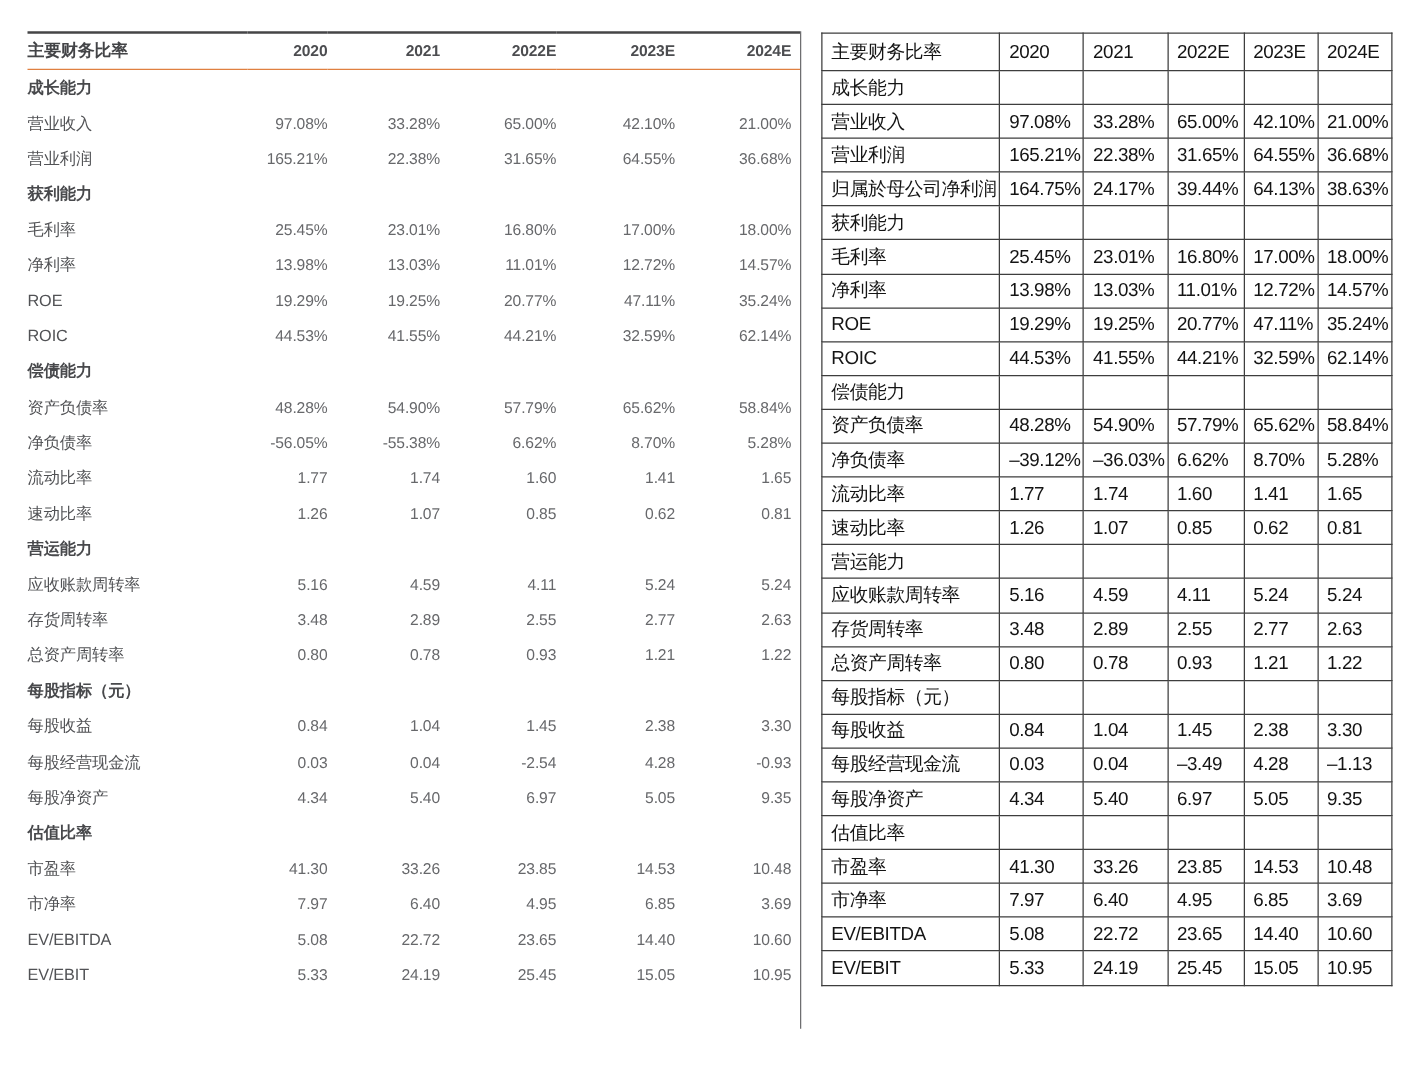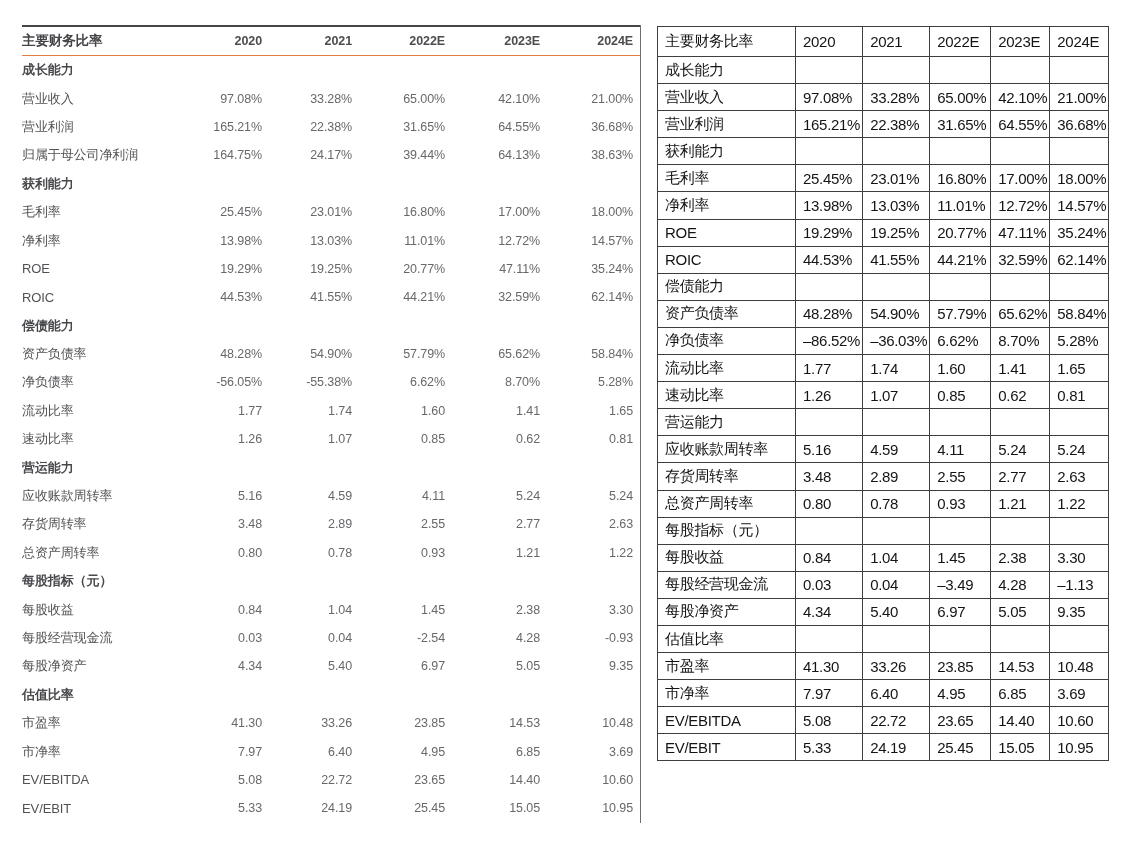--- a/index.html
+++ b/index.html
@@ -94,28 +94,20 @@
           <td>21.00%</td>
         </tr>
         <tr class="datarow">
           <td class="lbl">营业利润</td>
           <td>165.21%</td>
           <td>22.38%</td>
           <td>31.65%</td>
           <td>64.55%</td>
           <td>36.68%</td>
         </tr>
-        <tr class="datarow">
-          <td class="lbl">归属于母公司净利润</td>
-          <td>164.75%</td>
-          <td>24.17%</td>
-          <td>39.44%</td>
-          <td>64.13%</td>
-          <td>38.63%</td>
-        </tr>
         <tr class="sec">
           <td class="lbl">获利能力</td>
           <td></td>
           <td></td>
           <td></td>
           <td></td>
           <td></td>
         </tr>
         <tr class="datarow">
           <td class="lbl">毛利率</td>
@@ -333,20 +325,28 @@
         <td>21.00%</td>
       </tr>
       <tr class="datarow">
         <td class="lbl">营业利润</td>
         <td>165.21%</td>
         <td>22.38%</td>
         <td>31.65%</td>
         <td>64.55%</td>
         <td>36.68%</td>
       </tr>
+      <tr class="datarow">
+        <td class="lbl">归属於母公司净利润</td>
+        <td>164.75%</td>
+        <td>24.17%</td>
+        <td>39.44%</td>
+        <td>64.13%</td>
+        <td>38.63%</td>
+      </tr>
       <tr class="sec">
         <td class="lbl">获利能力</td>
         <td></td>
         <td></td>
         <td></td>
         <td></td>
         <td></td>
       </tr>
       <tr class="datarow">
         <td class="lbl">毛利率</td>
@@ -391,21 +391,21 @@
       <tr class="datarow">
         <td class="lbl">资产负债率</td>
         <td>48.28%</td>
         <td>54.90%</td>
         <td>57.79%</td>
         <td>65.62%</td>
         <td>58.84%</td>
       </tr>
       <tr class="datarow">
         <td class="lbl">净负债率</td>
-        <td>–86.52%</td>
+        <td>–39.12%</td>
         <td>–36.03%</td>
         <td>6.62%</td>
         <td>8.70%</td>
         <td>5.28%</td>
       </tr>
       <tr class="datarow">
         <td class="lbl">流动比率</td>
         <td>1.77</td>
         <td>1.74</td>
         <td>1.60</td>

